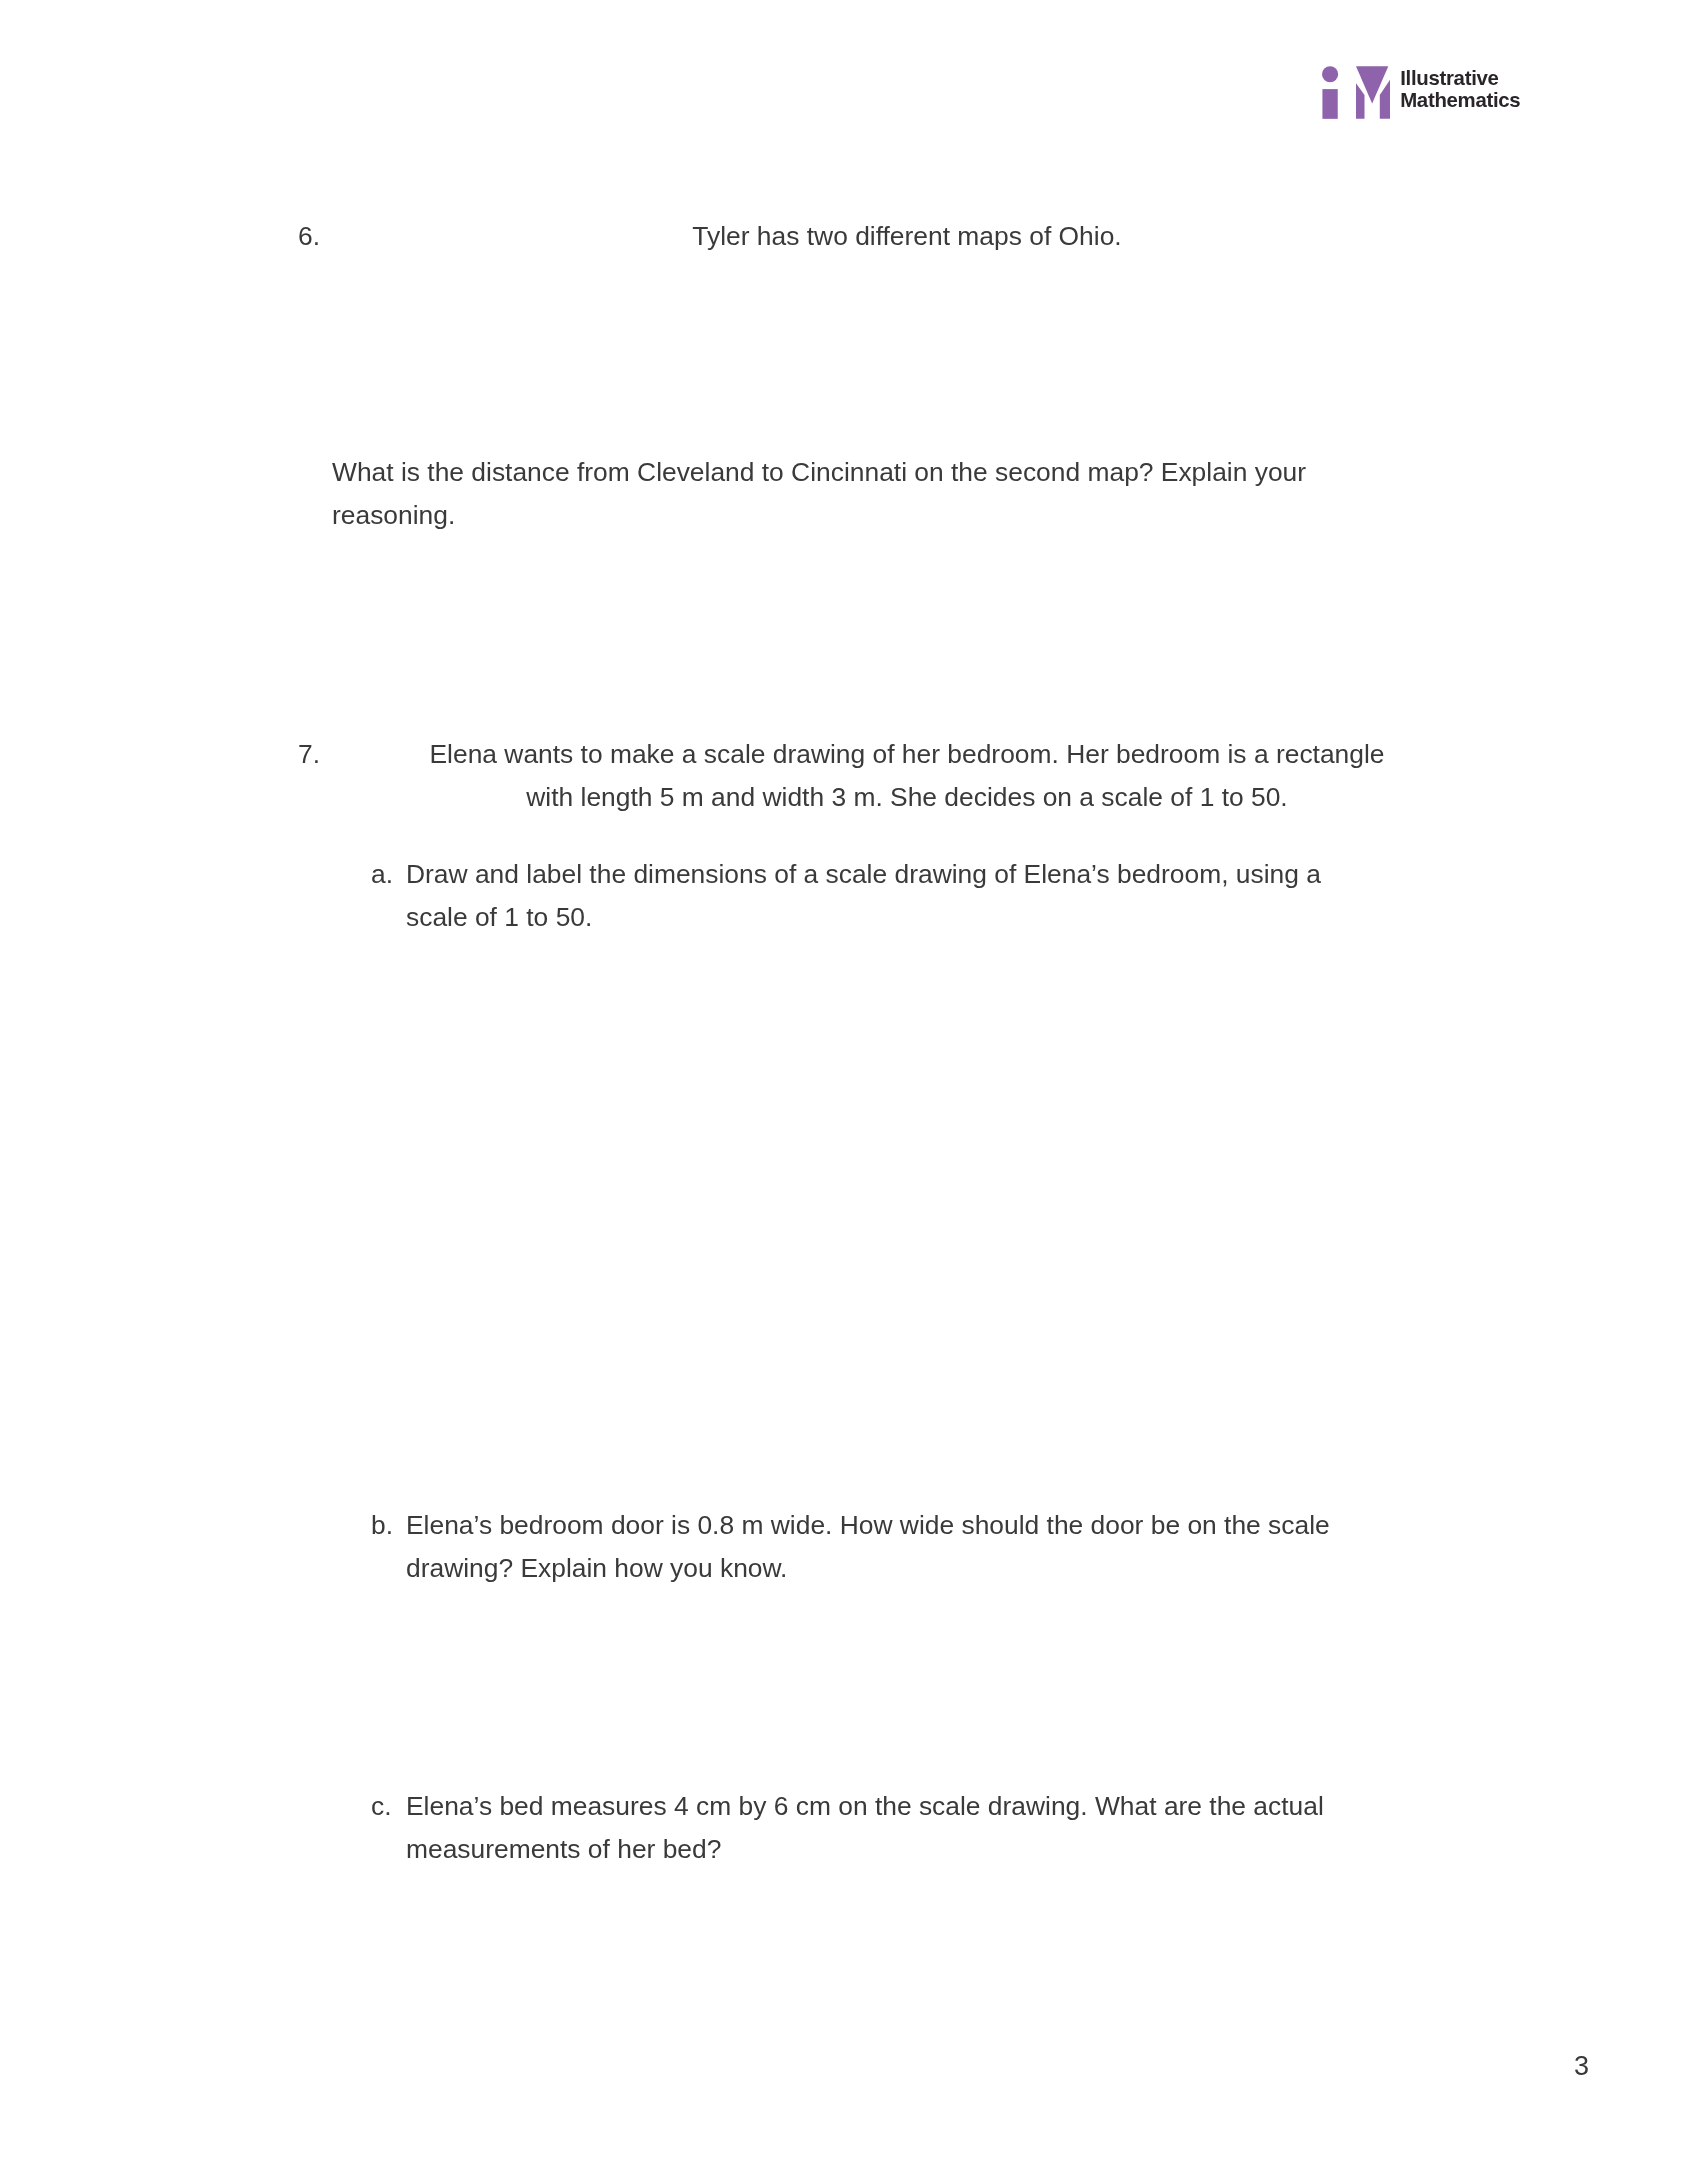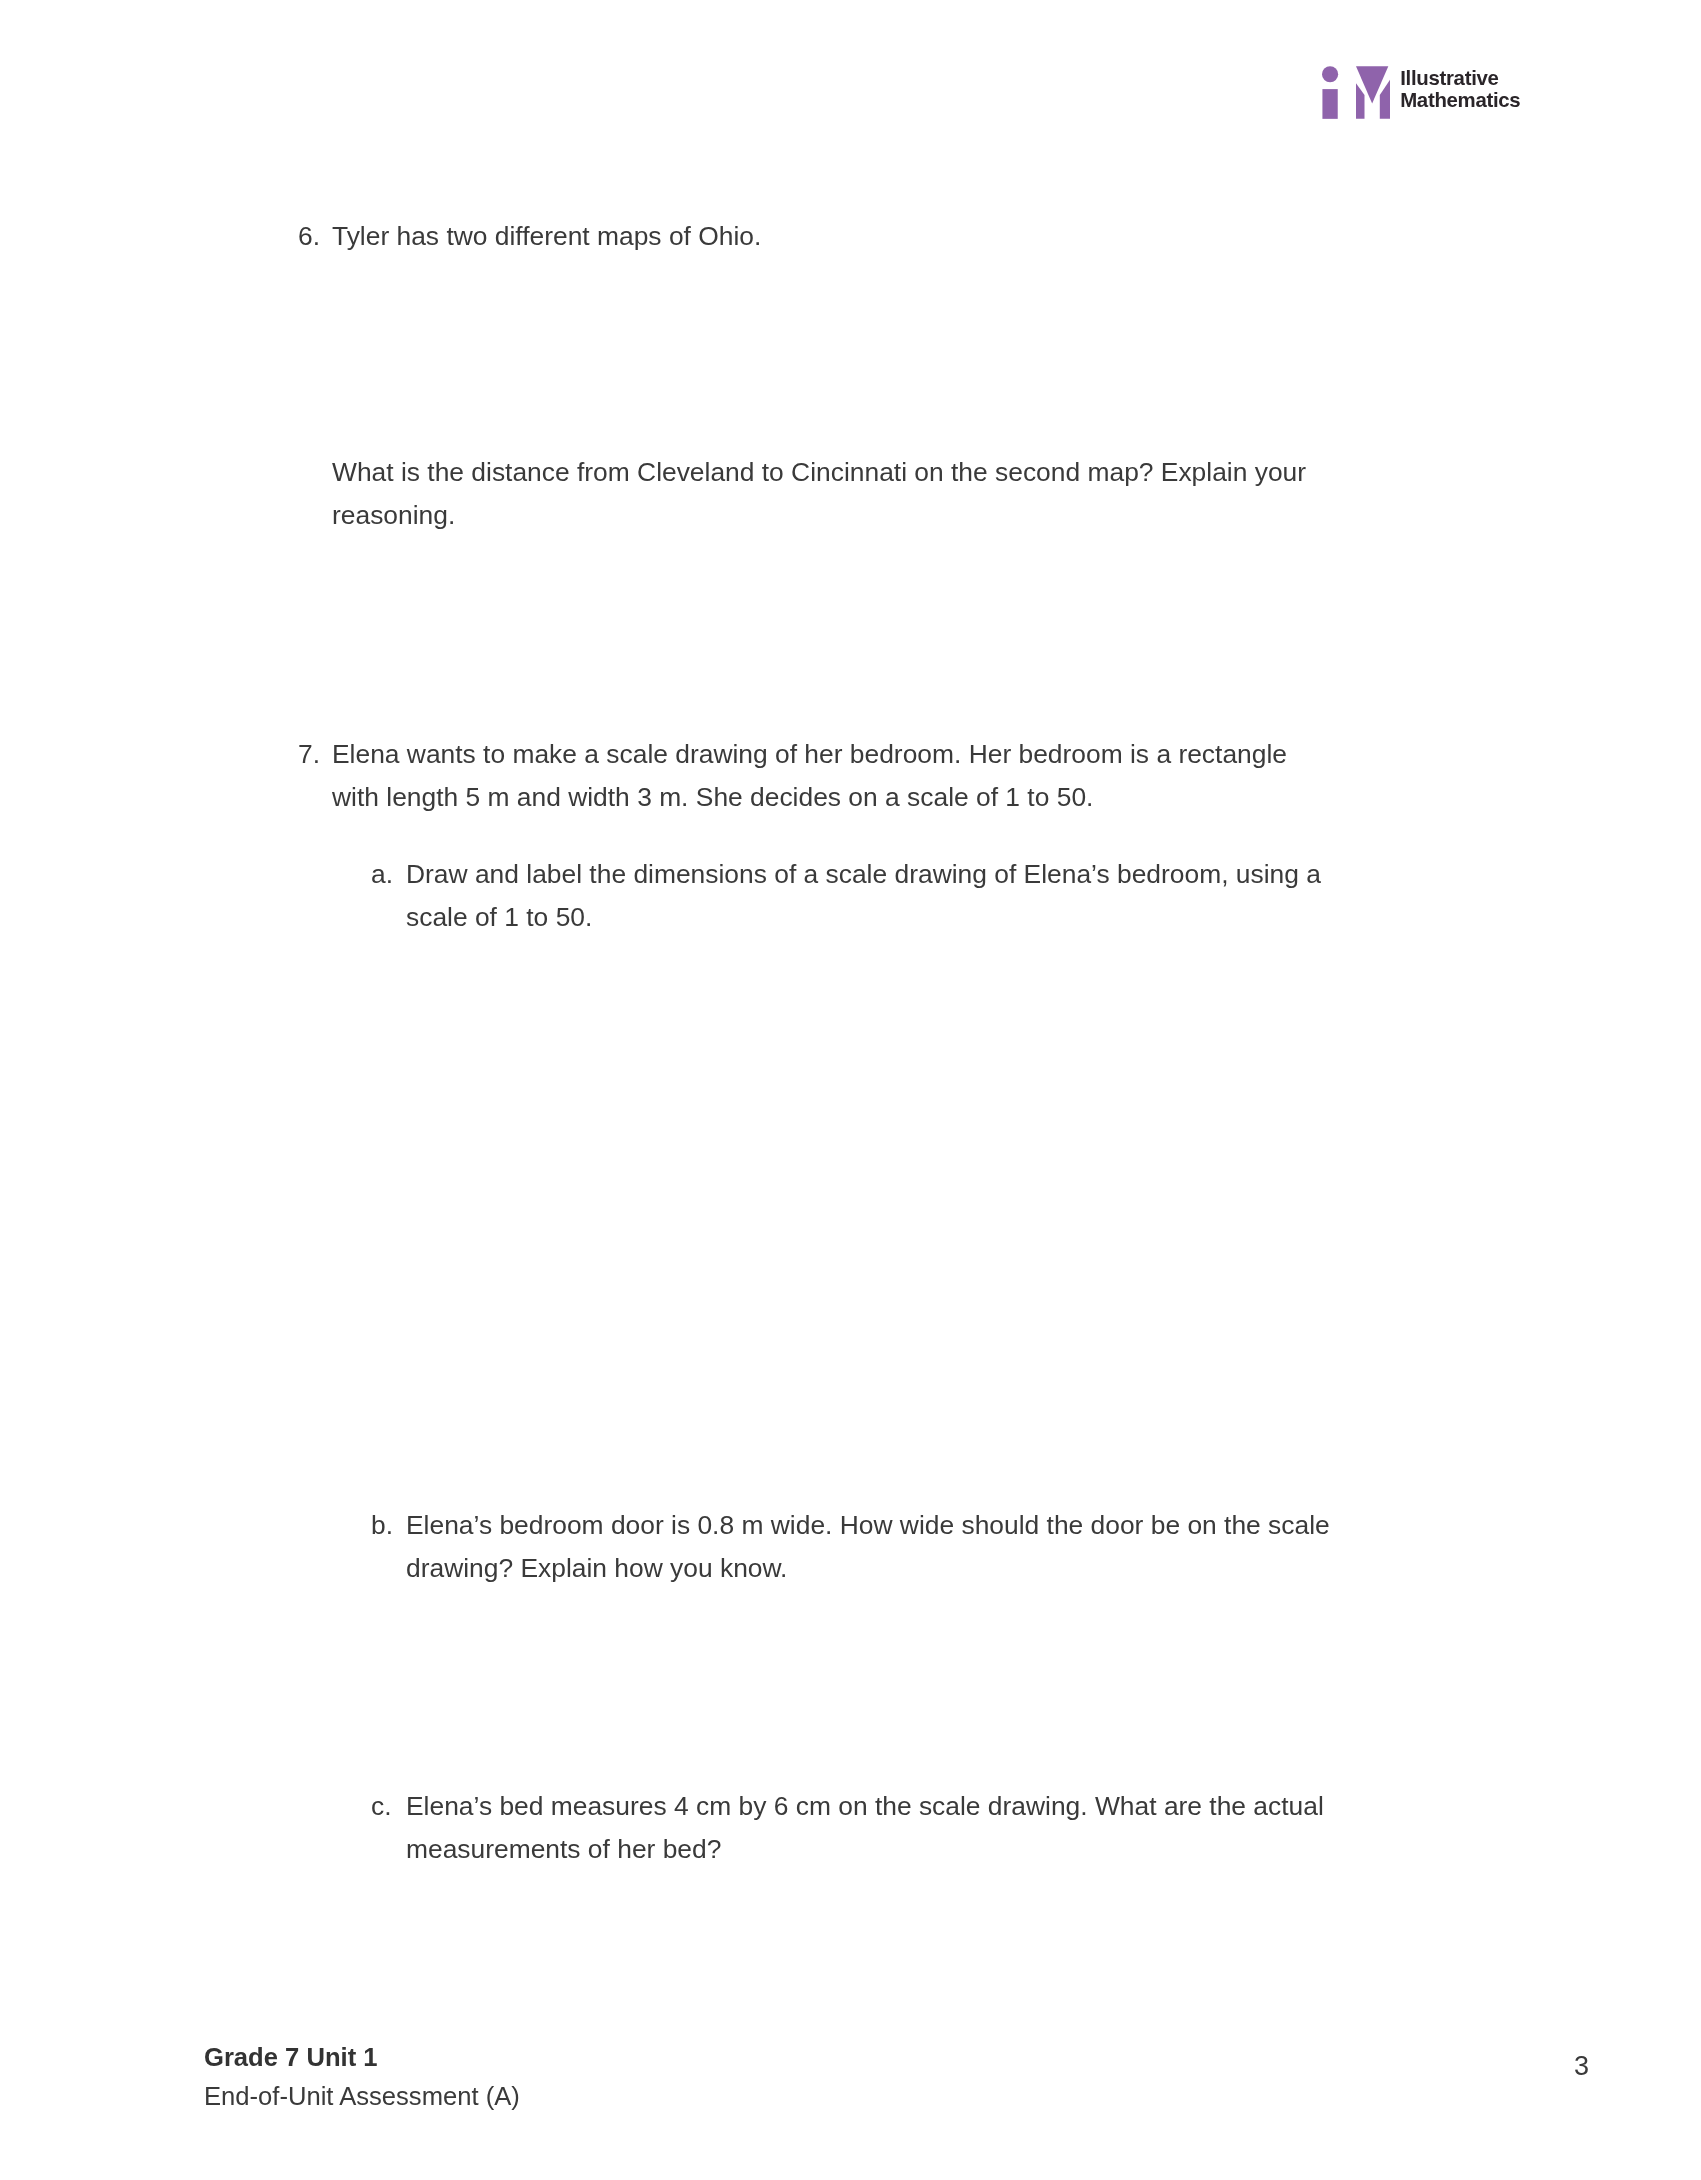--- a/index.html
+++ b/index.html
@@ -35,21 +35,21 @@
 
   
   .txt {
     font-size: 26.4px;
     line-height: 43px;
     white-space: pre-line;
   }
   .block { position: absolute; }
   .q-row { display: flex; align-items: flex-start; }
   .q-num { flex: 0 0 34px; font-size: 26.4px; line-height: 43px; }
-  .q-body { width: 1150px; }
+  .q-body { width: 1150px; text-align: center; }
 
   .bullets { width: 1099px; }
   .bullet-item { display: flex; align-items: flex-start; }
   .bullet-item + .bullet-item { margin-top: 10.2px; }
   .bullet-marker {
     flex: 0 0 12px;
     height: 12px;
     margin-top: 12.8px;
     border: 2.6px solid #4a4a4a;
     border-radius: 50%;
@@ -136,22 +136,18 @@
     <div class="part-body txt">Elena’s bedroom door is 0.8 m wide. How wide should the door be on the scale
 drawing? Explain how you know.</div>
   </div>
 
   <div class="block part-row" style="left:371px; top:1785px;">
     <span class="part-label">c.</span>
     <div class="part-body txt">Elena’s bed measures 4 cm by 6 cm on the scale drawing. What are the actual
 measurements of her bed?</div>
   </div>
 
-  <div class="footer-left">
-    <div class="course">Grade 7 Unit 1</div>
-    <div class="doc">End-of-Unit Assessment (A)</div>
-  </div>
 
 
   <div class="footer-page">3</div>
 
 </div>
 
 
 </body></html>

